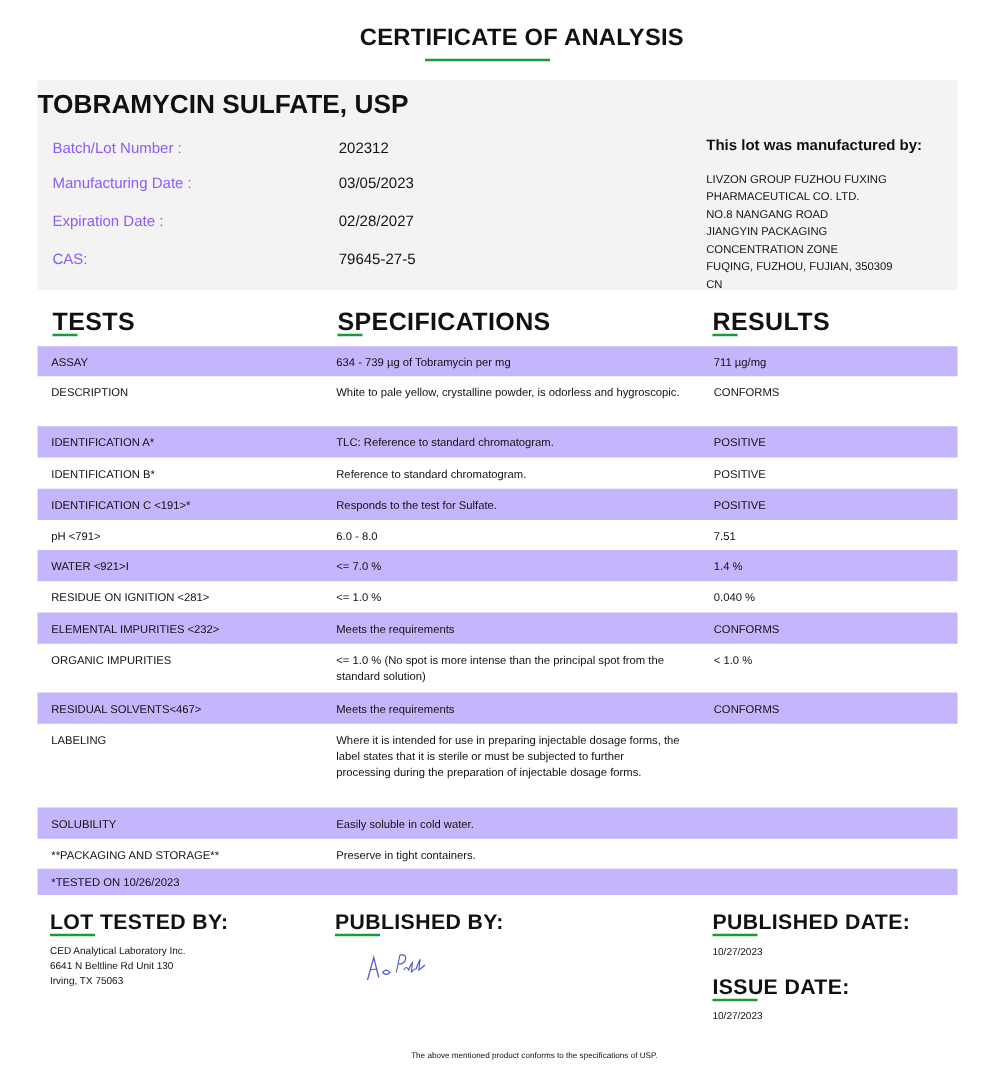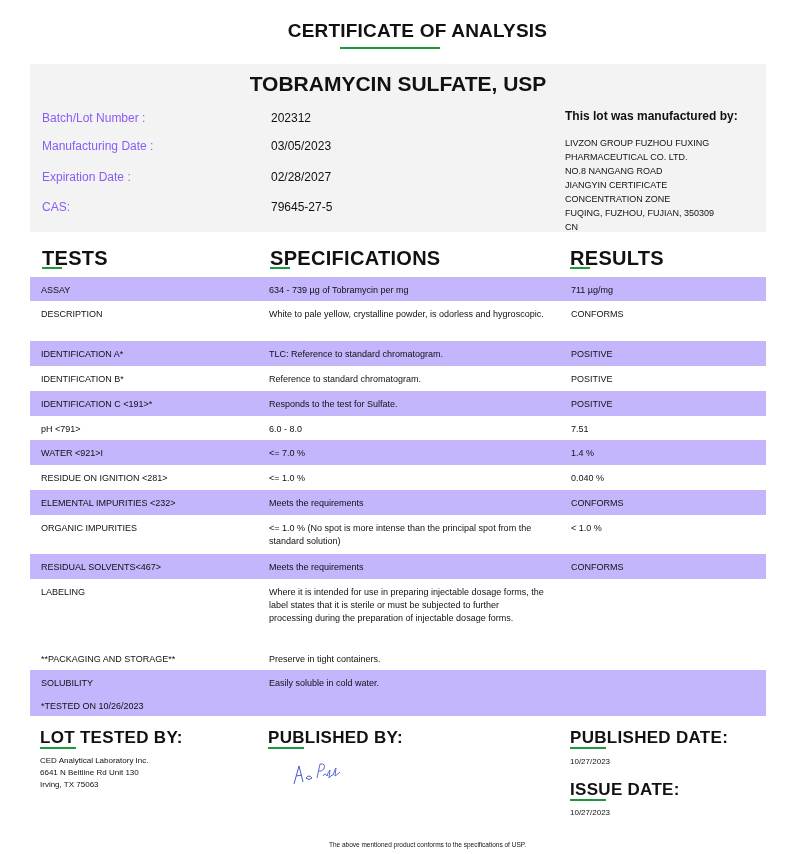--- a/index.html
+++ b/index.html
@@ -12,21 +12,21 @@
     position: absolute; top: 20px; left: 0; width: 795px; text-align: center;
     font-weight: bold; font-size: 19px; letter-spacing: 0.2px; color: #111; padding-left: 40px;
   }
   .title-underline {
     position: absolute; top: 47px; left: 340px; width: 100px; height: 2px; background: #1a9a3a;
   }
   .header-box {
     position: absolute; top: 64px; left: 30px; width: 736px; height: 168px; background: #f3f3f3;
   }
   .product-name {
-    position: absolute; top: 8px; left: 0; width: 736px; text-align: center;
+    position: absolute; top: 8px; left: 0; width: 736px; text-align: left;
     font-weight: bold; font-size: 21px; color: #111;
   }
   .info-label { position: absolute; left: 12px; font-size: 12px; color: #8b5cf6; }
   .info-value { position: absolute; left: 241px; font-size: 12px; color: #111; }
   .mfr-heading { position: absolute; left: 535px; top: 45px; font-size: 12px; font-weight: bold; }
   .mfr-lines { position: absolute; left: 535px; top: 72px; font-size: 9px; line-height: 14px; }
   .mfr-lines div { white-space: nowrap; }
 
   .col-head {
     position: absolute; top: 247px; font-weight: bold; font-size: 20px; letter-spacing: 0.3px; color: #111;
@@ -63,21 +63,21 @@
   <div class="info-label" style="top:106px">Expiration Date :</div>
   <div class="info-value" style="top:106px">02/28/2027</div>
   <div class="info-label" style="top:136px">CAS:</div>
   <div class="info-value" style="top:136px">79645-27-5</div>
 
   <div class="mfr-heading">This lot was manufactured by:</div>
   <div class="mfr-lines">
     <div>LIVZON GROUP FUZHOU FUXING</div>
     <div>PHARMACEUTICAL CO. LTD.</div>
     <div>NO.8 NANGANG ROAD</div>
-    <div>JIANGYIN CERTIFICATE</div>
+    <div>JIANGYIN PACKAGING</div>
     <div>CONCENTRATION ZONE</div>
     <div>FUQING, FUZHOU, FUJIAN, 350309</div>
     <div>CN</div>
   </div>
 </div>
 
 <div class="col-head" style="left:42px">TESTS</div>
 <div class="col-underline" style="left:42px"></div>
 <div class="col-head" style="left:270px">SPECIFICATIONS</div>
 <div class="col-underline" style="left:270px"></div>
@@ -138,28 +138,28 @@
   <div class="row shaded" style="height:25px">
     <div class="cell c-test">RESIDUAL SOLVENTS&lt;467&gt;</div>
     <div class="cell c-spec">Meets the requirements</div>
     <div class="cell c-res">CONFORMS</div>
   </div>
   <div class="row" style="height:67px">
     <div class="cell c-test">LABELING</div>
     <div class="cell c-spec">Where it is intended for use in preparing injectable dosage forms, the label states that it is sterile or must be subjected to further processing during the preparation of injectable dosage forms.</div>
     <div class="cell c-res"></div>
   </div>
+  <div class="row shaded" style="height:25px">
+    <div class="cell c-test">SOLUBILITY</div>
+    <div class="cell c-spec">Easily soluble in cold water.</div>
+    <div class="cell c-res"></div>
+  </div>
   <div class="row" style="height:24px">
     <div class="cell c-test">**PACKAGING AND STORAGE**</div>
     <div class="cell c-spec">Preserve in tight containers.</div>
-    <div class="cell c-res"></div>
-  </div>
-  <div class="row shaded" style="height:25px">
-    <div class="cell c-test">SOLUBILITY</div>
-    <div class="cell c-spec">Easily soluble in cold water.</div>
     <div class="cell c-res"></div>
   </div>
   <div class="row shaded" style="height:21px">
     <div class="cell c-test" style="top:5px">*TESTED ON 10/26/2023</div>
   </div>
 </div>
 
 <div class="footer-head" style="left:40px; top:728px">LOT TESTED BY:</div>
 <div class="footer-underline" style="left:40px; top:747px"></div>
 <div class="footer-text" style="left:40px; top:755px">

